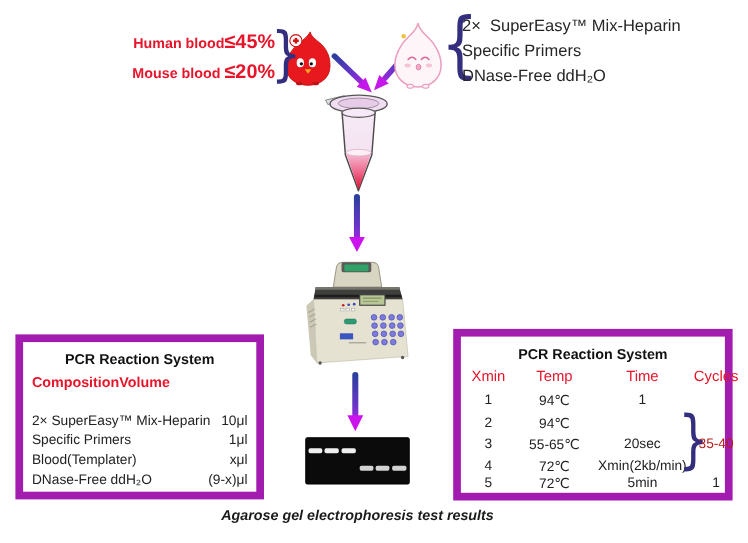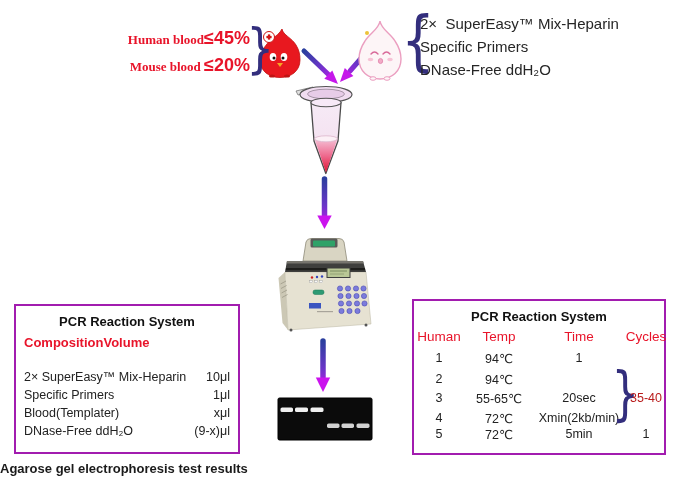--- a/index.html
+++ b/index.html
@@ -5,51 +5,51 @@
   html,body{margin:0;padding:0;background:#fff;}
   .page{position:relative;width:680px;height:494px;background:#ffffff;overflow:hidden;
         font-family:"Liberation Sans","DejaVu Sans",sans-serif;}
   .gfx{position:absolute;left:0;top:0;}
 
   
   .blood-limits{position:absolute;left:118px;top:26px;width:132px;text-align:right;color:#e8142a;}
   .bl-line{white-space:nowrap;}
   .bl-line1{position:absolute;right:0;top:2px;}
   .bl-line2{position:absolute;right:0;top:29px;}
-  .bl-label{font-size:13px;font-weight:bold;font-family:Liberation Serif, serif;}
+  .bl-label{font-size:13px;font-weight:bold;}
   .bl-value{font-size:18px;font-weight:bold;}
 
   
   .brace{position:absolute;color:#332e7d;font-family:"DejaVu Sans",sans-serif;font-weight:400;}
   .brace-left{left:243px;top:20px;font-size:54px;line-height:58px;transform:scaleX(.8);}
   .brace-right{left:397px;top:6px;font-size:66px;line-height:70px;transform:scaleX(.8);}
 
   
   .components{position:absolute;left:420px;top:12px;color:#262626;font-size:15px;line-height:23px;}
   .components div{white-space:pre;}
 
   
-  .tbl{position:absolute;background:#fff;border:2px solid #a21caf;box-sizing:border-box;font-size:12.5px;color:#222;}
+  .tbl{position:absolute;background:#fff;border:7px solid #a21caf;box-sizing:border-box;font-size:12.5px;color:#222;}
   .tbl-left{left:14px;top:304px;width:226px;height:150px;}
   .tbl-right{left:412px;top:299px;width:254px;height:156px;}
   .t-title{position:absolute;left:0;top:8px;width:100%;text-align:center;font-weight:bold;font-size:13px;color:#111;}
   .lt-head{position:absolute;left:8px;right:8px;top:29px;display:flex;justify-content:flex-start;
            color:#e8142a;font-weight:bold;font-size:13px;}
   .lt-sub{position:absolute;right:8px;top:47px;font-size:12.5px;}
   .lrow{position:absolute;left:8px;right:8px;display:flex;justify-content:space-between;}
   .lrow1{top:64px}.lrow2{top:82px}.lrow3{top:100px}.lrow4{top:118px}
   .rgrid{position:absolute;left:0;width:254px;display:grid;grid-template-columns:50px 70px 90px 44px;text-align:center;}
   .rt-head{top:28px;color:#e8142a;font-size:13.5px;}
   .rrow1{top:50px}.rrow2{top:71px}.rrow3{top:90px}.rrow4{top:110px}.rrow5{top:126px}
   .rt-brace{position:absolute;left:193px;top:63px;font-size:58px;line-height:60px;color:#332e7d;
             font-family:"DejaVu Sans",sans-serif;transform:scaleX(.75);}
   .rt-cycles{position:absolute;left:210px;top:90px;width:44px;text-align:center;font-size:12.5px;color:#b91c1c;}
 
-  .caption{position:absolute;left:0;top:461px;width:650px;text-align:left;font-weight:bold;
-           font-size:13px;color:#1a1a1a;}
+  .caption{position:absolute;left:0;top:461px;width:650px;text-align:center;font-weight:bold;
+           font-size:13px;color:#1a1a1a;font-style:italic;}
 </style>
 </head>
 <body>
 
 <div class="page">
 
   <svg class="gfx" width="680" height="494" viewBox="0 0 680 494">
     <defs>
       <linearGradient id="gA" gradientUnits="userSpaceOnUse" x1="304" y1="51" x2="336" y2="82">
         <stop offset="0" stop-color="#2b3f9e"></stop>
@@ -233,21 +233,21 @@
     </div>
     <div class="lrow lrow4">
       <span>DNase-Free ddH₂O</span>
       <span>(9-x)μl</span>
     </div>
   </div>
 
   <div class="tbl tbl-right">
     <div class="t-title">PCR Reaction System</div>
     <div class="rgrid rt-head">
-      <span>Human</span>
+      <span>Xmin</span>
       <span>Temp</span>
       <span>Time</span>
       <span>Cycles</span>
     </div>
     <div class="rgrid rrow1">
       <span>1</span>
       <span>94℃</span>
       <span>1</span>
     </div>
     <div class="rgrid rrow2">

